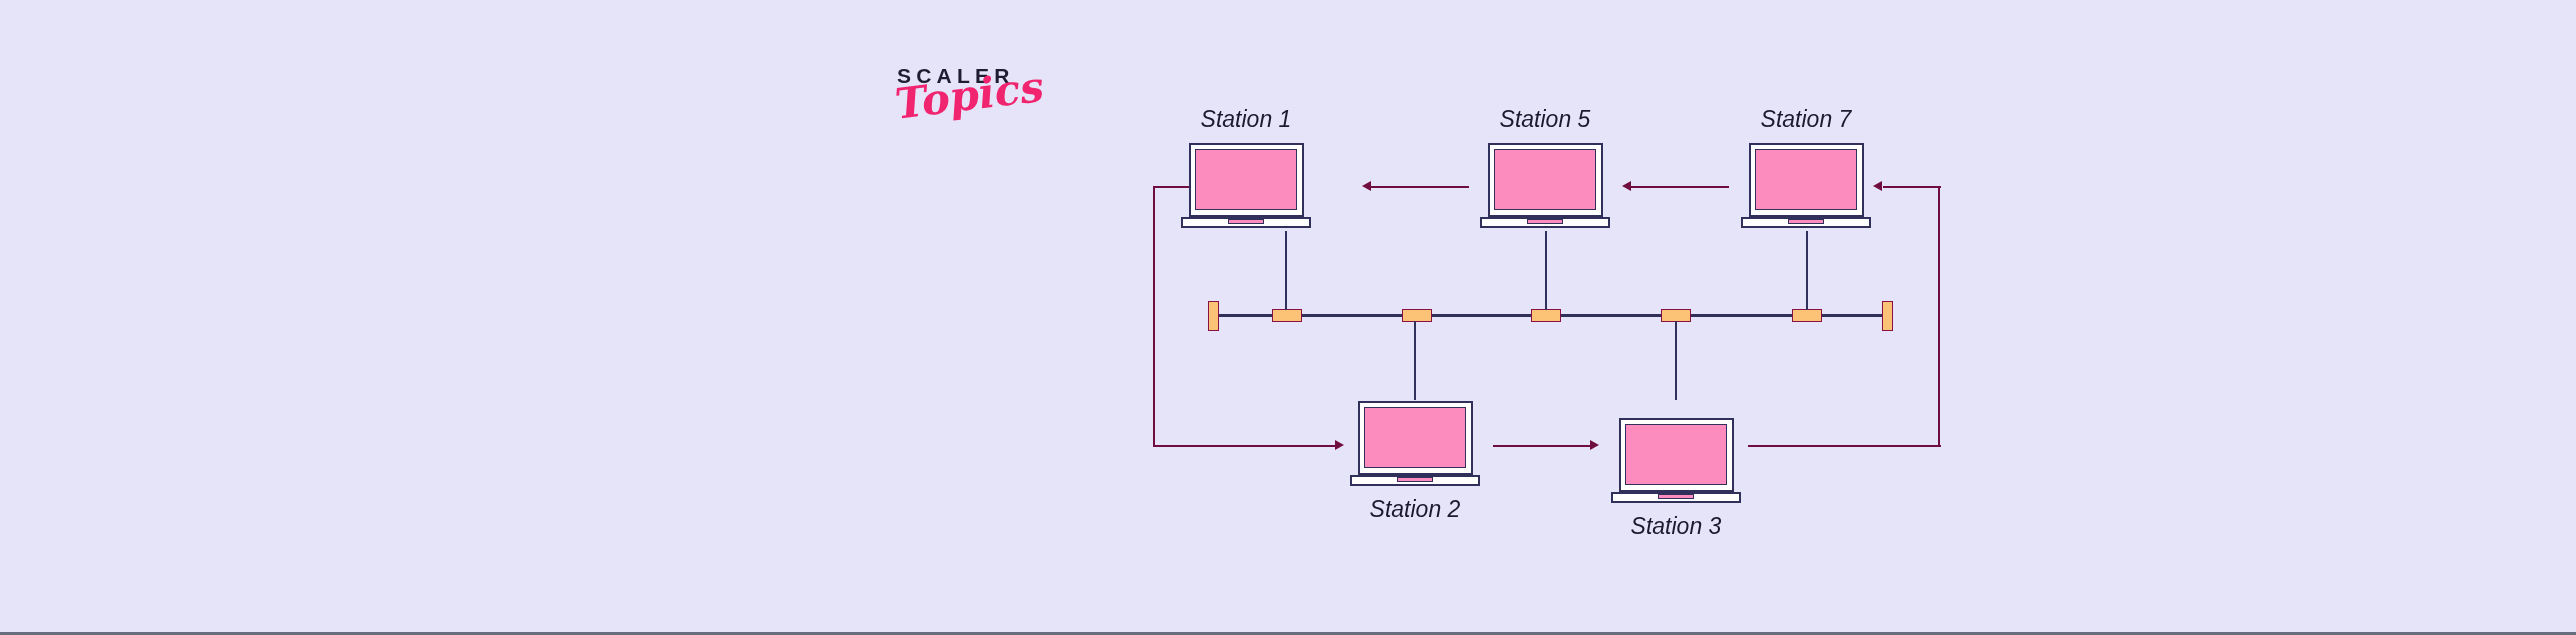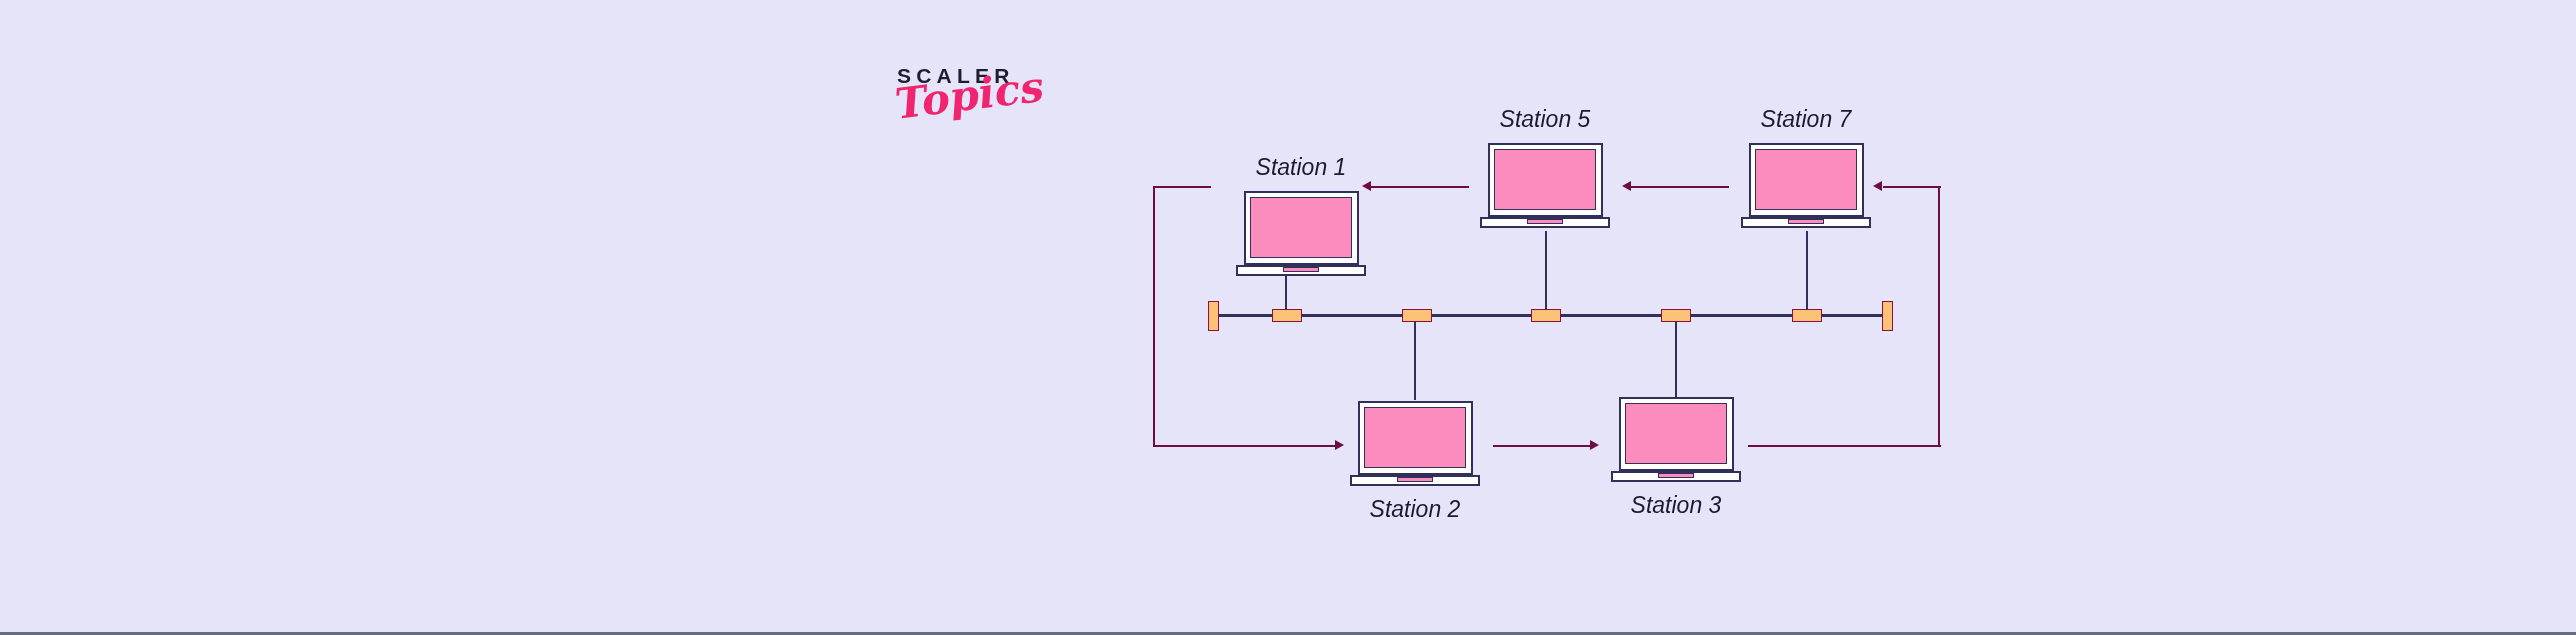--- a/index.html
+++ b/index.html
@@ -63,25 +63,25 @@
     width:130px;height:10.8px;box-sizing:border-box;position:relative;
     background:var(--node_body);
     border:2.1px solid var(--node_border);
   }
   .notch{
     position:absolute;top:-0.5px;left:50%;transform:translateX(-50%);
     width:36px;height:5.2px;box-sizing:border-box;
     background:var(--screen_fill);
     border:1.5px solid var(--node_border);border-top-width:1px;
   }
-  .pos-s1{left:1236px;top:143px;margin-top:48px;}
+  .pos-s1{left:1181px;top:143px;}
   .pos-s5{left:1480px;top:143px;}
   .pos-s4{left:1741px;top:143px;}
   .pos-s2{left:1350px;top:401px;}
-  .pos-s3{left:1611px;top:397px;}
+  .pos-s3{left:1611px;top:418px;}
 
   
   .busline{position:absolute;left:1214px;top:314px;width:674px;height:2.6px;background:var(--bus_line);}
   .terminator{
     position:absolute;top:301px;width:11.3px;height:30px;box-sizing:border-box;
     background:var(--tap_fill);border:1.5px solid var(--tap_border);
   }
   .term-left{left:1208px;}
   .term-right{left:1882px;}
   .tap{

